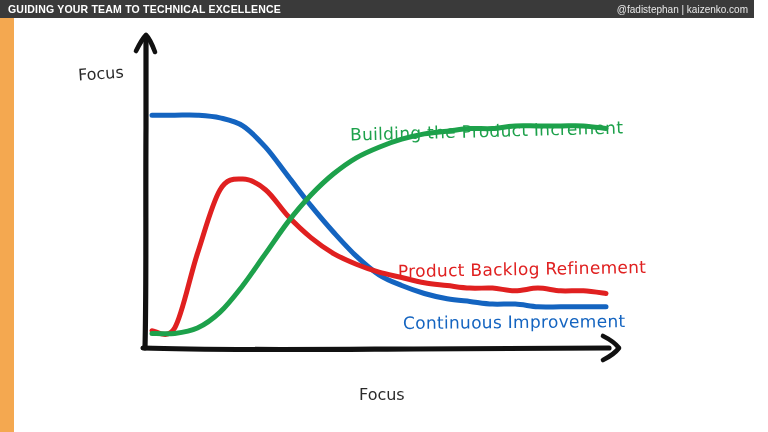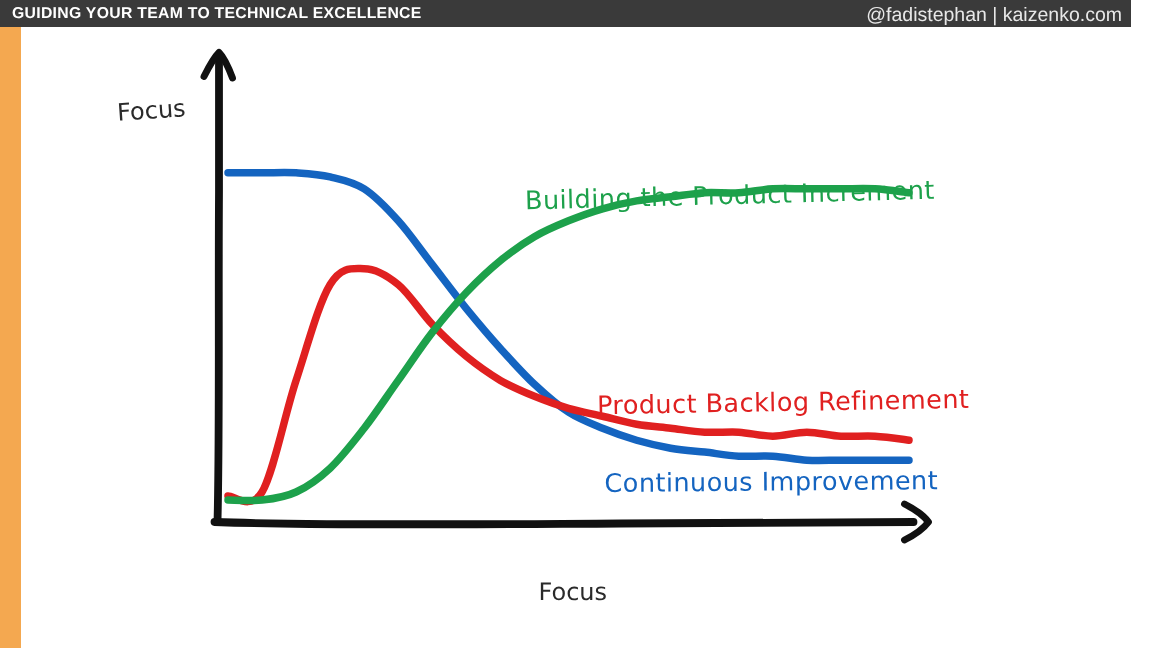--- a/index.html
+++ b/index.html
@@ -48,21 +48,21 @@
     color: #ffffff;
     font-family: "Liberation Sans", sans-serif;
     font-size: 10.5px;
     font-weight: bold;
     letter-spacing: 0.2px;
     white-space: nowrap;
   }
   #header-credit {
     color: #E8E8E8;
     font-family: "Liberation Sans", sans-serif;
-    font-size: 13px;
+    font-size: 10px;
     font-weight: normal;
     white-space: nowrap;
   }
   
   #chart-area {
     position: absolute;
     left: 14px;
     top: 18px;
     width: 754px;
     height: 414px;

